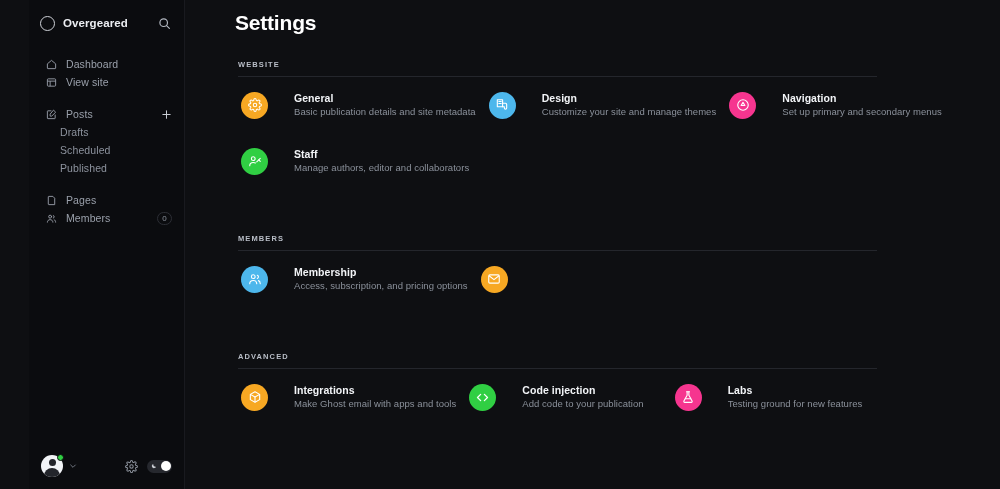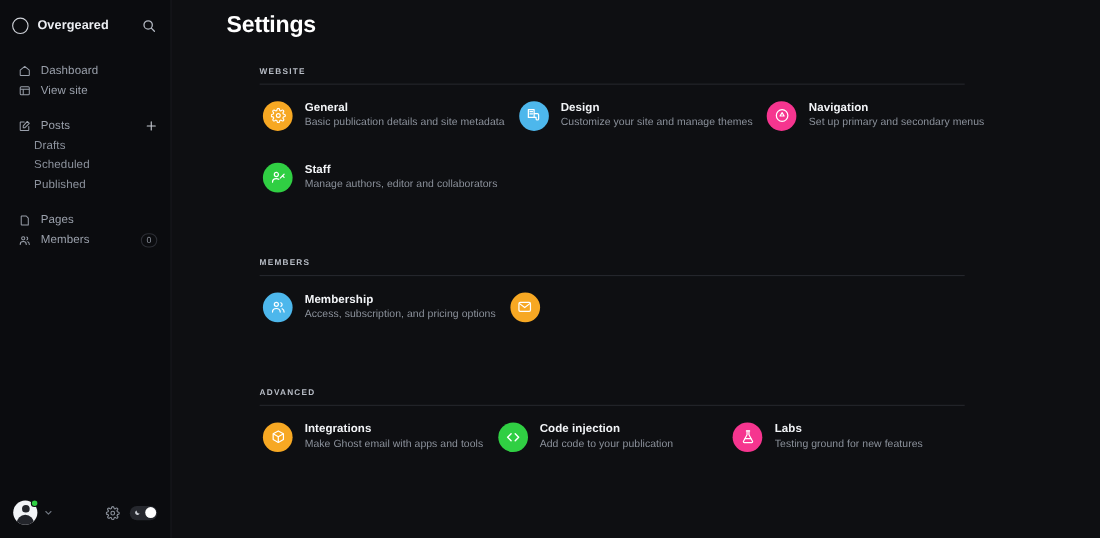--- a/index.html
+++ b/index.html
@@ -2,21 +2,21 @@
 <html><head>
 <meta charset="utf-8">
 <style>
   * { box-sizing: border-box; margin: 0; padding: 0; }
   html, body {
     width: 1000px; height: 489px;
     background: #0e0f12;
     font-family: "Liberation Sans", sans-serif;
     overflow: hidden;
   }
-  .app { display: flex; width: 1000px; height: 489px; }
+  .app { display: flex; width: 1000px; height: 489px; padding-left: 29px; }
 
   
   .sidebar {
     width: 156px; height: 489px;
     background: #0b0c0f;
     border-right: 1px solid #191a1f;
     display: flex; flex-direction: column;
     position: relative;
     flex: 0 0 156px;
   }
@@ -99,33 +99,33 @@
     width: 10px; height: 10px; border-radius: 50%;
     background: #fff; margin-left: auto;
   }
 
   
   .main { flex: 1; height: 489px; padding: 0; overflow: hidden; }
   .page-title {
     font-size: 21px; font-weight: bold; color: #fff;
     margin: 11px 0 0 50px; letter-spacing: -.2px;
   }
-  .content { margin-left: 80px; margin-right: 123px; }
+  .content { margin-left: 53px; margin-right: 123px; }
   .section { margin-top: 25px; }
   .section-label {
     font-size: 7.5px; font-weight: bold; color: #b9bec7;
     letter-spacing: 1.1px; padding-bottom: 7px;
   }
   .divider { height: 1px; background: #24262c; }
   .grid {
     display: grid; grid-template-columns: repeat(3, 1fr);
     row-gap: 0px;
   }
   .card {
-    display: flex; align-items: center; gap: 11px;
+    display: flex; align-items: center; gap: 26px;
     padding: 14px 10px 14px 3px; cursor: pointer;
   }
   .card-icon {
     width: 27px; height: 27px; border-radius: 50%;
     flex: 0 0 27px; display: flex; align-items: center; justify-content: center;
   }
   .card-text { min-width: 0; }
   .card-title {
     font-size: 10.5px; font-weight: bold; color: #f2f4f7;
     line-height: 14px; letter-spacing: .05px;

